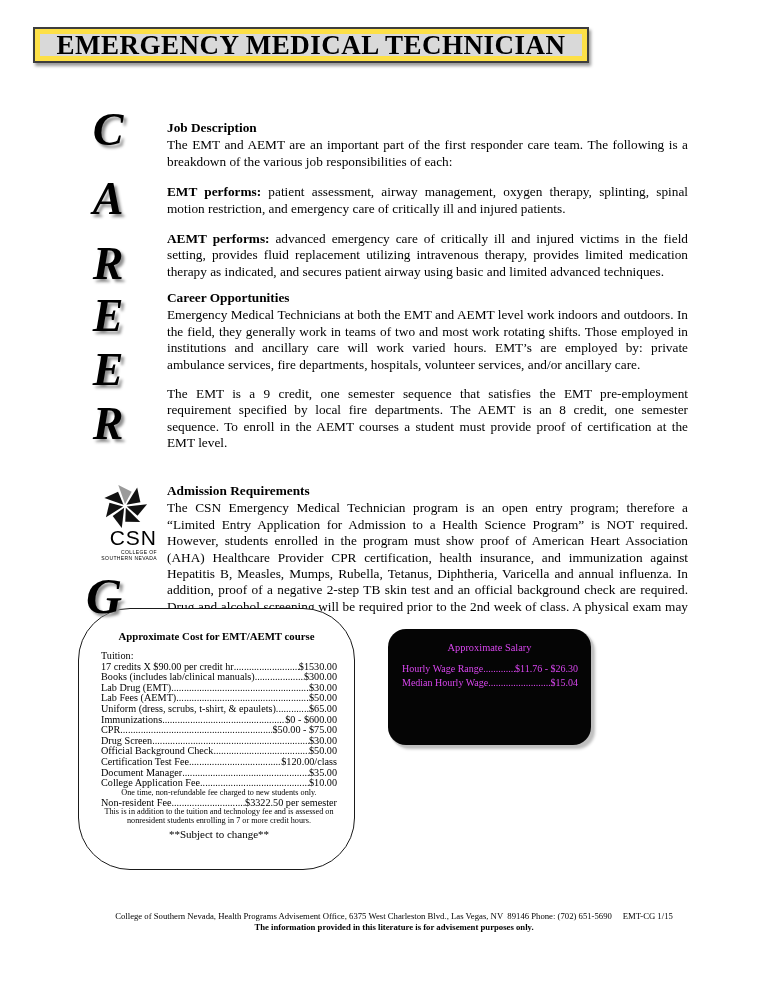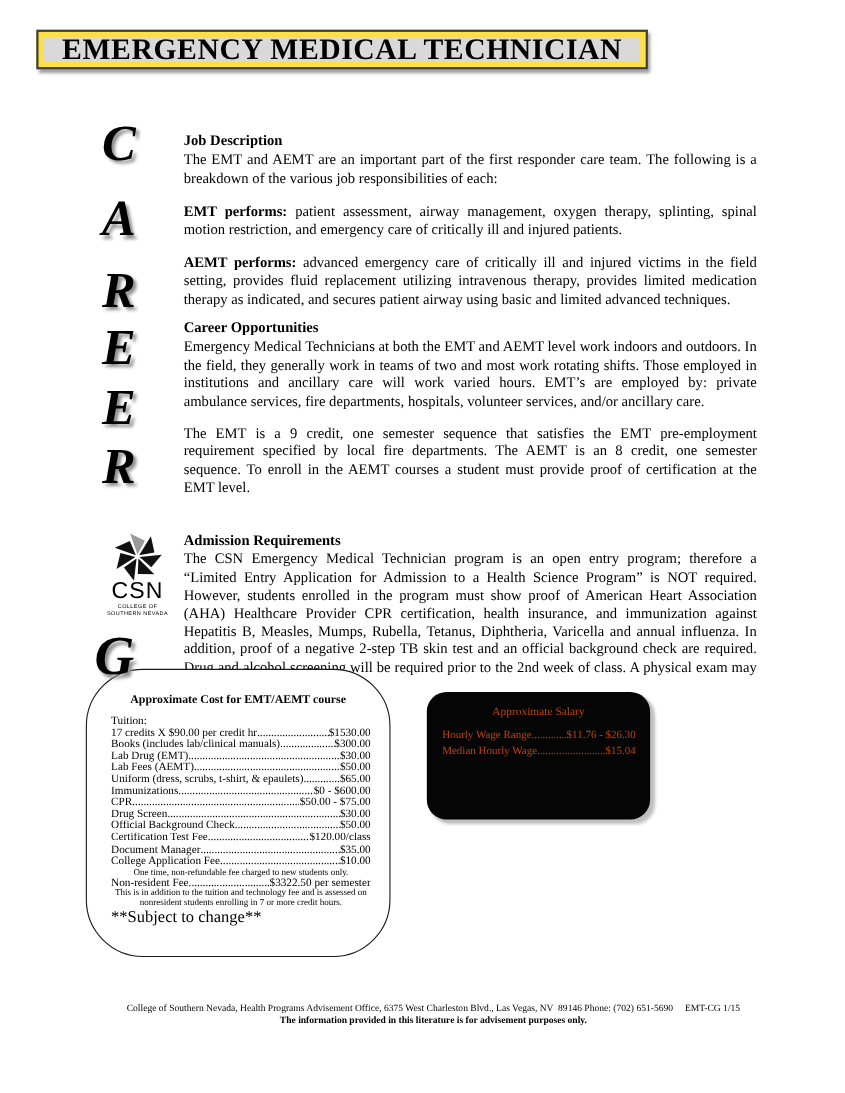--- a/index.html
+++ b/index.html
@@ -27,21 +27,21 @@
   .vl {
     position:absolute; left:80px; width:56px; text-align:center;
     font-style:italic; font-weight:bold; font-size:46px; line-height:1;
     text-shadow:3px 3px 3px #8f8f8f;
   }
   .vl.c { top:107px; } .vl.a { top:176px; } .vl.r1 { top:241px; }
   .vl.e1 { top:293px; } .vl.e2 { top:347px; } .vl.r2 { top:401px; }
   .vl.g { top:571px; left:76px; font-size:50px; z-index:3; }
 
   
-  .logo { position:absolute; left:93px; top:483px; width:64px; text-align:center; z-index:2; }
+  .logo { position:absolute; left:93px; top:483px; width:64px; text-align:right; z-index:2; }
   .logo svg { display:block; margin:0 auto; }
   .logo-acronym {
     font-family:"Liberation Sans", sans-serif; font-weight:400;
     font-size:21px; letter-spacing:1px; line-height:1; margin-top:-2px;
   }
   .logo-sub {
     font-family:"Liberation Sans", sans-serif; font-size:5px;
     letter-spacing:.4px; line-height:6px; margin-top:1px;
   }
 
@@ -64,26 +64,26 @@
   }
   .cost-title { text-align:center; font-weight:bold; font-size:10.8px; margin-top:21px; }
   .cost-list { margin:9px 17px 0 22px; font-size:10.2px; line-height:10.6px; }
   .cost-intro { }
   .cost-row { display:flex; align-items:baseline; overflow:hidden; }
   .cost-row .cl { white-space:nowrap; }
   .cost-row .cv { white-space:nowrap; }
   .dots { flex:1 1 auto; overflow:hidden; white-space:nowrap; min-width:2px; }
   .dots::after { content:"....................................................................................................."; }
   .cost-note { font-size:8.2px; line-height:8.8px; text-align:center; }
-  .cost-subject { font-size:15px; margin-top:3px; }
+  .cost-subject { text-align:center; font-size:11px; margin-top:3px; }
 
   
   .salary-box {
     position:absolute; left:388px; top:629px; width:203px; height:116px;
-    background:#050505; border-radius:18px; color:#c2410c;
+    background:#050505; border-radius:18px; color:#d946ef;
     box-shadow:4px 4px 3px #bfbfbf, 2px 2px 0 1px #e4e4e4;
   }
   .salary-title { text-align:center; font-size:10.4px; margin-top:13px; }
   .salary-rows { margin:9px 13px 0 14px; font-size:10px; line-height:13.6px; }
   .salary-row { display:flex; align-items:baseline; overflow:hidden; }
   .salary-row span { white-space:nowrap; }
   .salary-source { text-align:center; font-size:9px; line-height:11.5px; margin-top:17px; }
 
   
   .footer { position:absolute; left:0; right:0; top:911px; text-align:center;padding-left:20px; }

